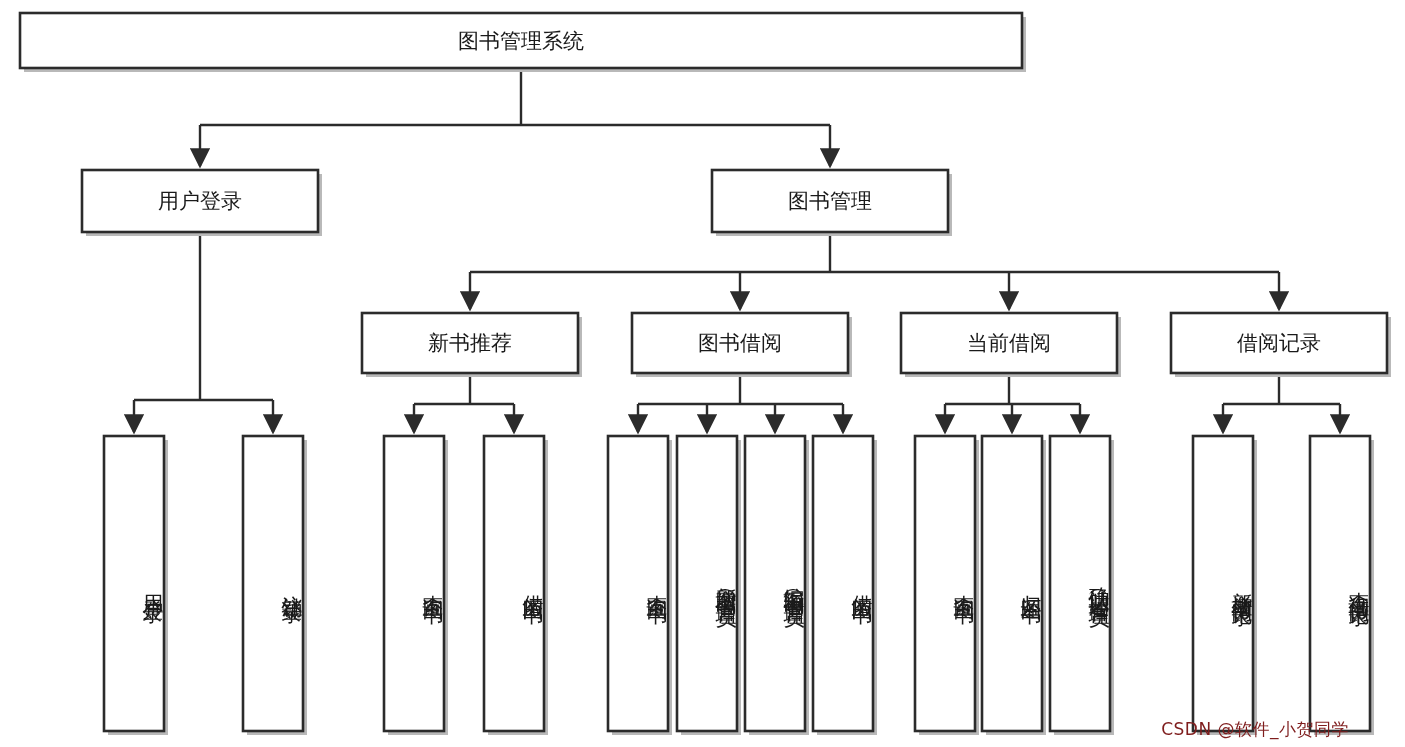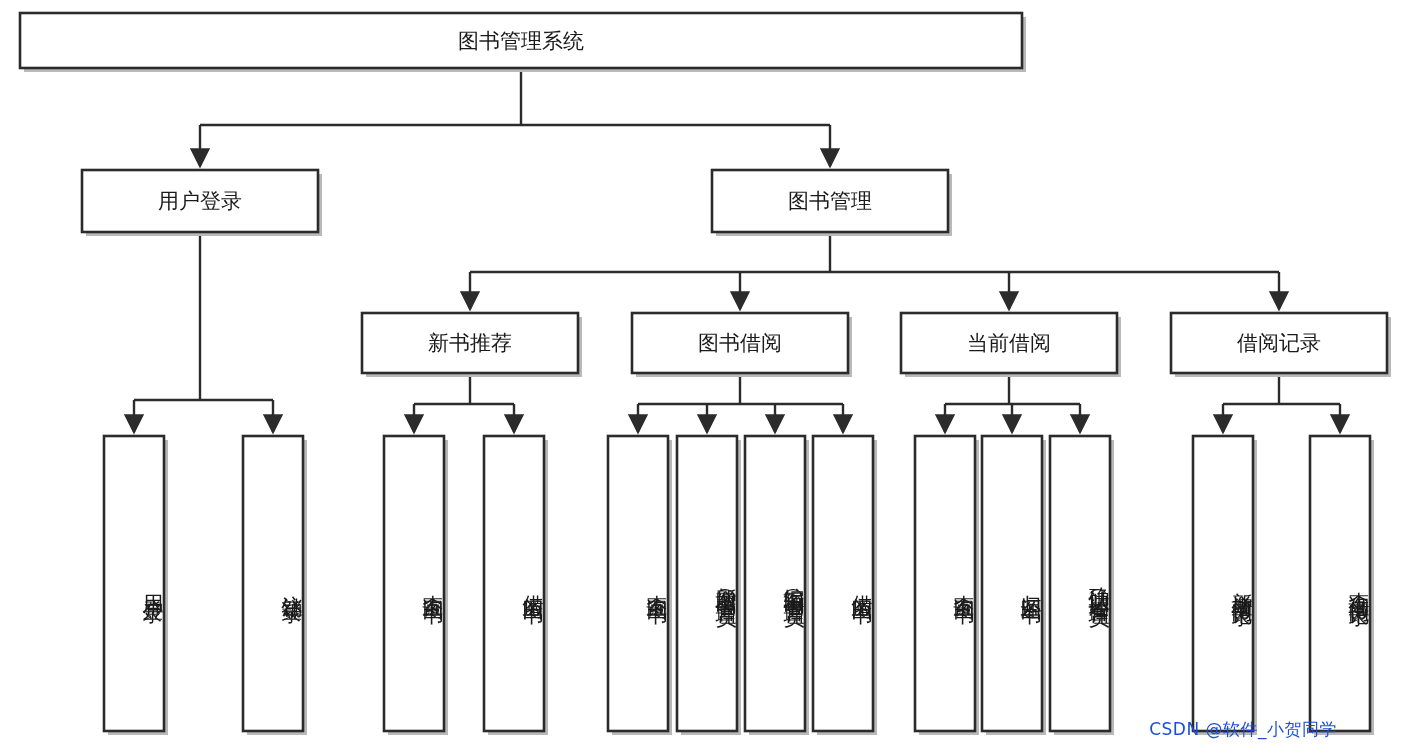--- a/index.html
+++ b/index.html
@@ -59,25 +59,25 @@
     color: #1a1a1a;
     letter-spacing: 3px;
     display: flex;
     align-items: flex-start;
     justify-content: center;
     white-space: nowrap;
     pointer-events: none;
   }
   .watermark {
     position: absolute;
-    right: 20px;
+    right: 8px;
     bottom: 6px;
     font-family: "DejaVu Sans", "Liberation Sans", sans-serif;
     font-size: 17px;
-    color: #1d4ed8;
+    color: #7f1d1d;
     white-space: nowrap;
     letter-spacing: 0.5px;
   }
 </style>
 </head>
 <body>
 
 <div id="diagram-root">
 
   <svg id="flow" viewBox="0 0 1405 747">

